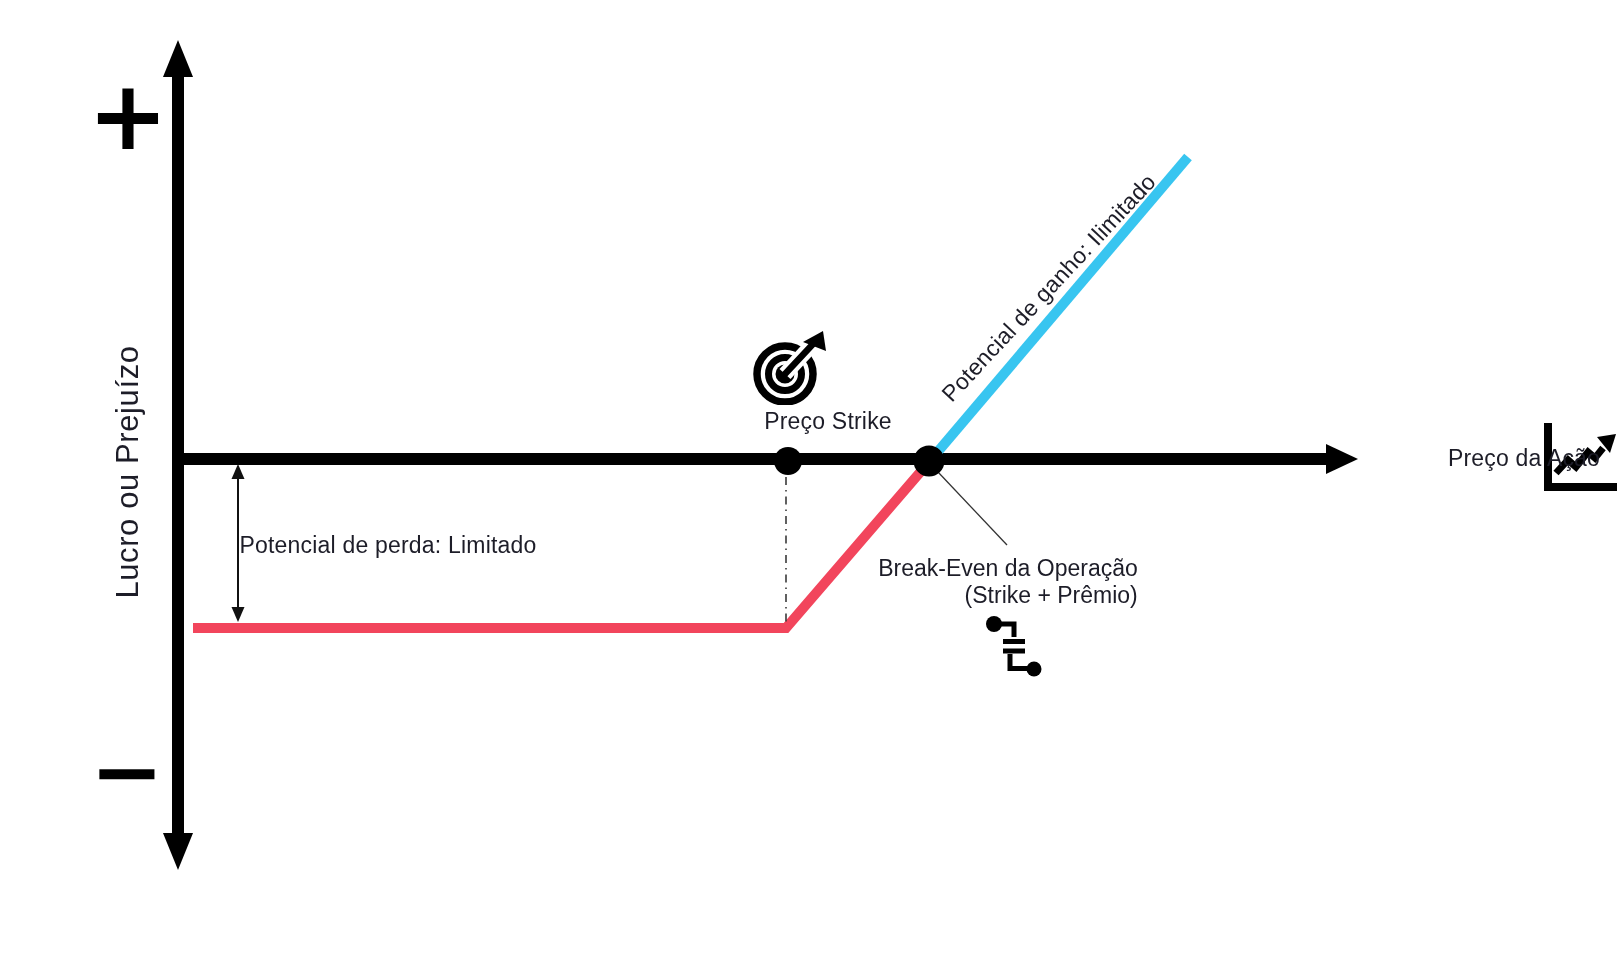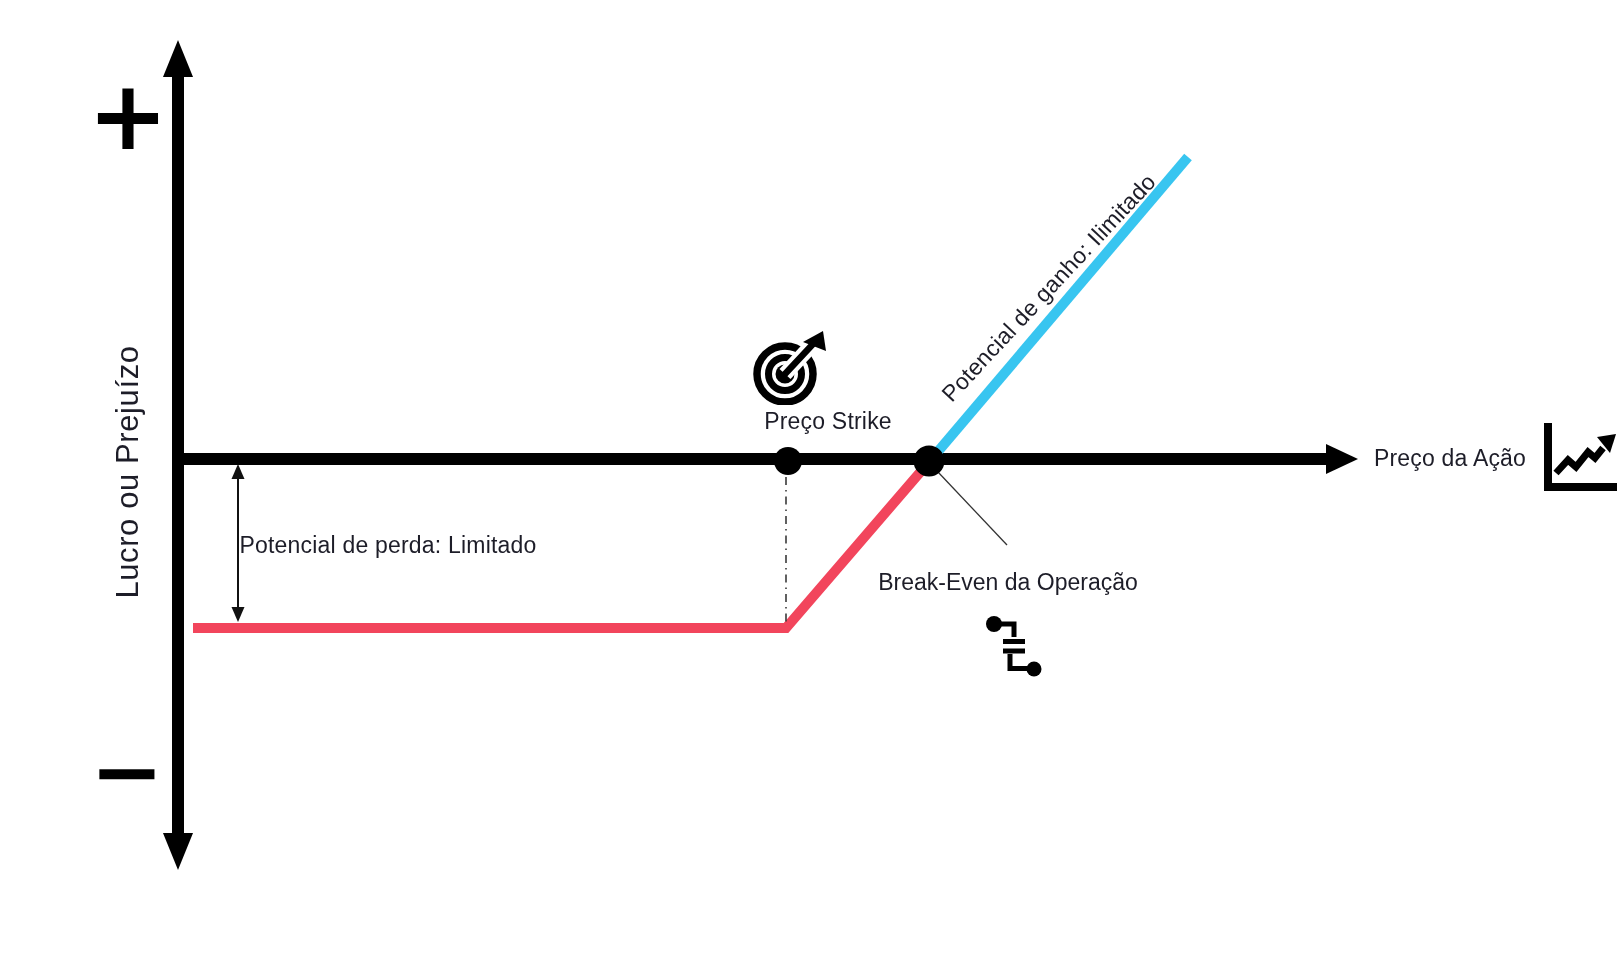--- a/index.html
+++ b/index.html
@@ -98,25 +98,26 @@
     <polyline points="9,3 9,67 78,67" fill="none" stroke="#000" stroke-width="8"></polyline>
     <polyline points="17,53 29,40 37,47 49,32 56,38 64,28" fill="none" stroke="#000" stroke-width="7"></polyline>
     <polygon points="77,14 58,17 71,33" fill="#000"></polygon>
   </svg>
 
   <div class="sign plus" style="left:128px;top:116px">+</div>
   <div class="sign minus" style="left:127px;top:772px">−</div>
 
   <div class="lbl rot-y" style="left:128px;top:472px">Lucro ou Prejuízo</div>
 
-  <div class="lbl" style="left:1450px;top:458px">Preço da Ação</div>
+  <div class="lbl" style="left:1524px;top:458px">Preço da Ação</div>
 
   <div class="lbl" style="left:828px;top:421px">Preço Strike</div>
 
   <div class="lbl" style="left:388px;top:545px">Potencial de perda: Limitado</div>
 
   <div class="lbl rot-gain" style="left:1049px;top:288px">Potencial de ganho: Ilimitado</div>
 
   <div class="be-block" style="left:1008px;top:582px">
     <div>Break-Even da Operação</div>
+    <div>(Strike + Prêmio)</div>
   </div>
 
 </div>
 
 </body></html>

